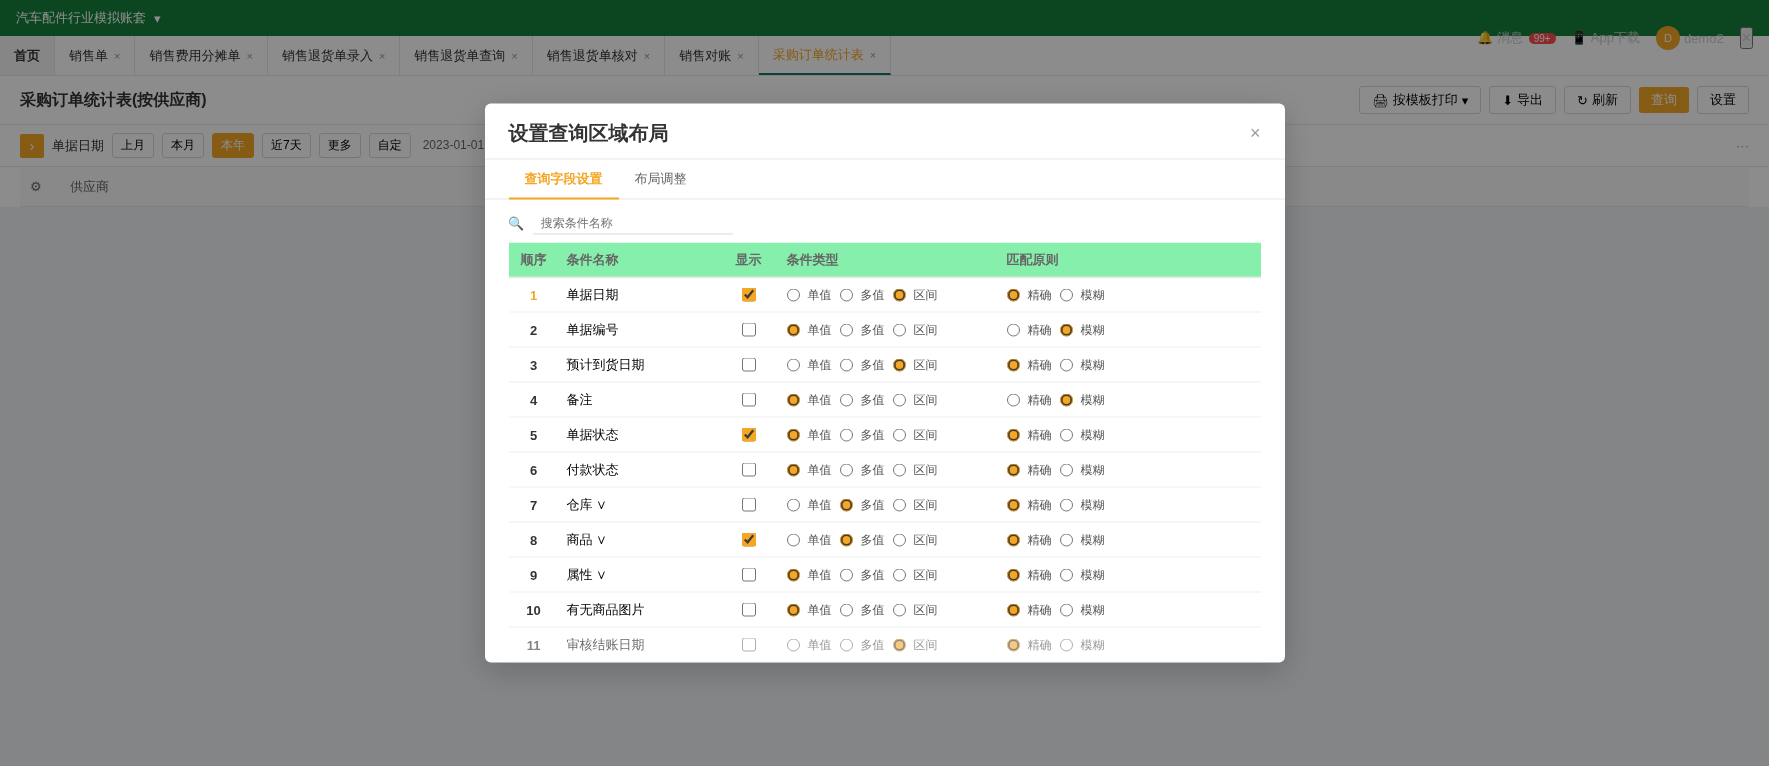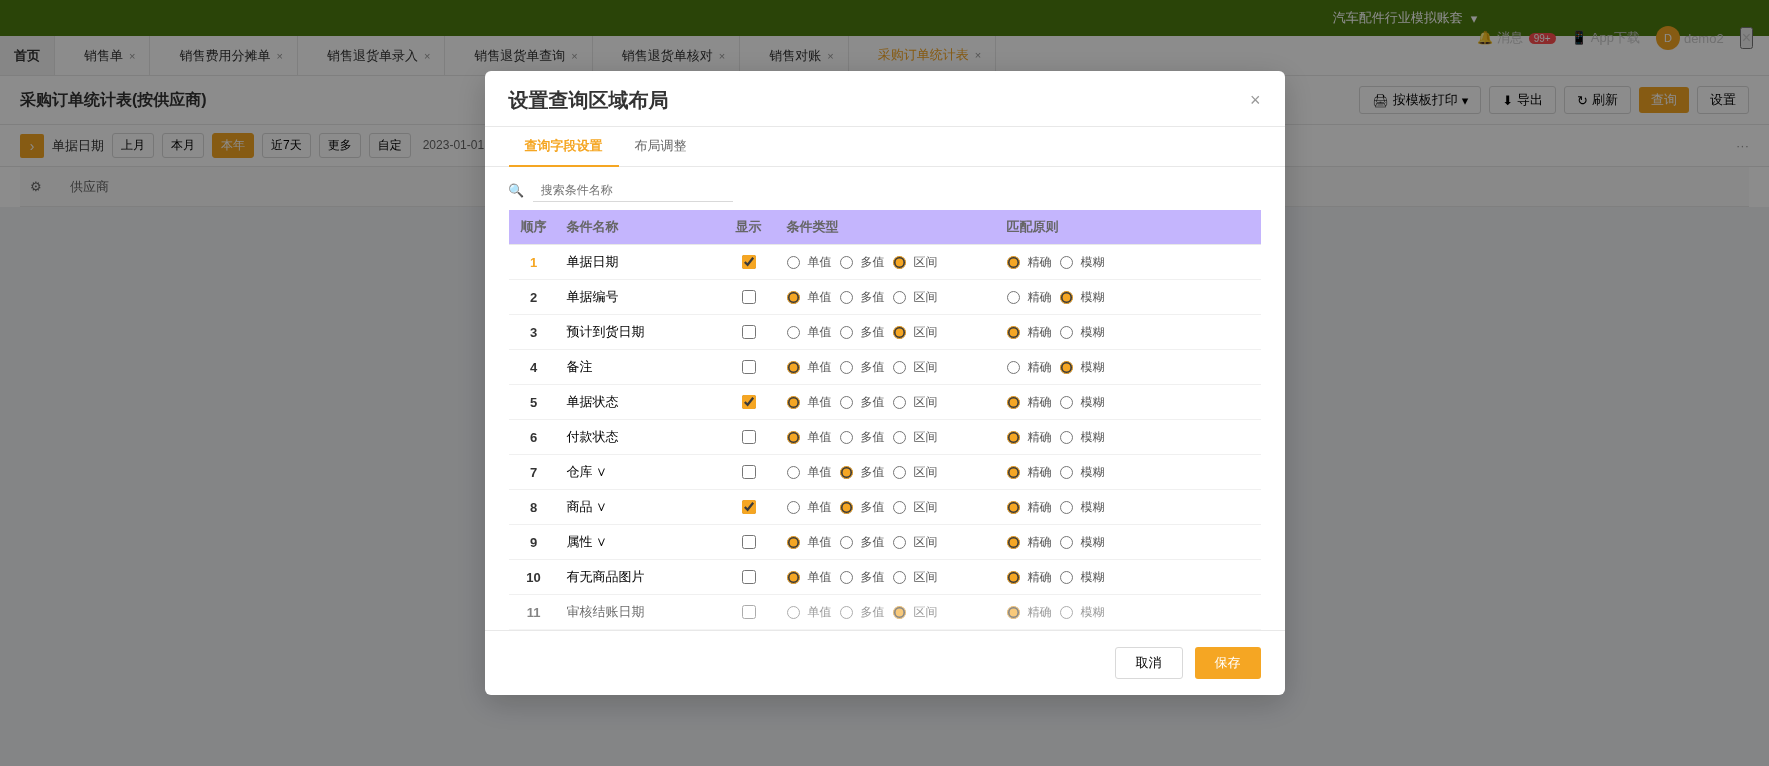--- a/index.html
+++ b/index.html
@@ -1,43 +1,42 @@
 <!DOCTYPE html>
 <html><head>
   <meta charset="utf-8">
   <style>
     * { box-sizing: border-box; margin: 0; padding: 0; }
     body { font-family: 'Microsoft YaHei', Arial, sans-serif; font-size: 13px; background: #f0f2f5; overflow: hidden; }
 
     
     .top-bar {
-      background: #4d7c0f;
+      background: #15803d;
       height: 36px;
       display: flex;
       align-items: center;
-      justify-content: flex-end;
+      justify-content: space-between;
       padding: 0 16px;
       color: #ccc;
       font-size: 13px;
     }
     .top-bar-left { display: flex; align-items: center; gap: 8px; color: #fff; }
     .top-bar-right { display: flex; align-items: center; gap: 16px; color: #ccc; font-size: 13px; margin-top: 40px; }
     .top-bar-right .badge { background: #ff4d4f; color: #fff; border-radius: 8px; padding: 0 5px; font-size: 10px; margin-left: 2px; }
     .top-bar-right .close-x { color: #ccc; cursor: pointer; font-size: 16px; }
 
     
     .tab-bar {
       background: #fff;
       height: 40px;
       display: flex;
       align-items: center;
       padding: 0 0;
       border-bottom: 1px solid #e8e8e8;
       overflow: hidden;
-      gap: 15px;
     }
     .tab-item {
       height: 100%;
       display: flex;
       align-items: center;
       padding: 0 14px;
       font-size: 13px;
       color: #333;
       border-right: 1px solid #e8e8e8;
       cursor: pointer;
@@ -158,21 +157,21 @@
 
     .modal-body {
       flex: 1;
       overflow-y: auto;
       padding: 0 24px;
     }
 
     .table-head-row {
       display: grid;
       grid-template-columns: 50px 160px 60px 220px 200px;
-      background: #c4b5fd;
+      background: #86efac;
       border-bottom: 1px solid #e8e8e8;
       padding: 8px 0;
       font-size: 13px;
       color: #666;
       font-weight: bold;
       position: sticky;
       top: 0;
       z-index: 1;
     }
     .table-head-row .col { padding: 0 8px; }
@@ -706,17 +705,13 @@
             <span>精确</span>
           </label>
         <label class="radio-item">
             <input type="radio" name="match-11" style="">
             <span>模糊</span>
           </label>
       </div>
     </div>
   </div>
 
-  <div class="modal-footer">
-    <button class="btn-cancel">取消</button>
-    <button class="btn-save">保存</button>
-  </div>
 </div>
 
 </body></html>

